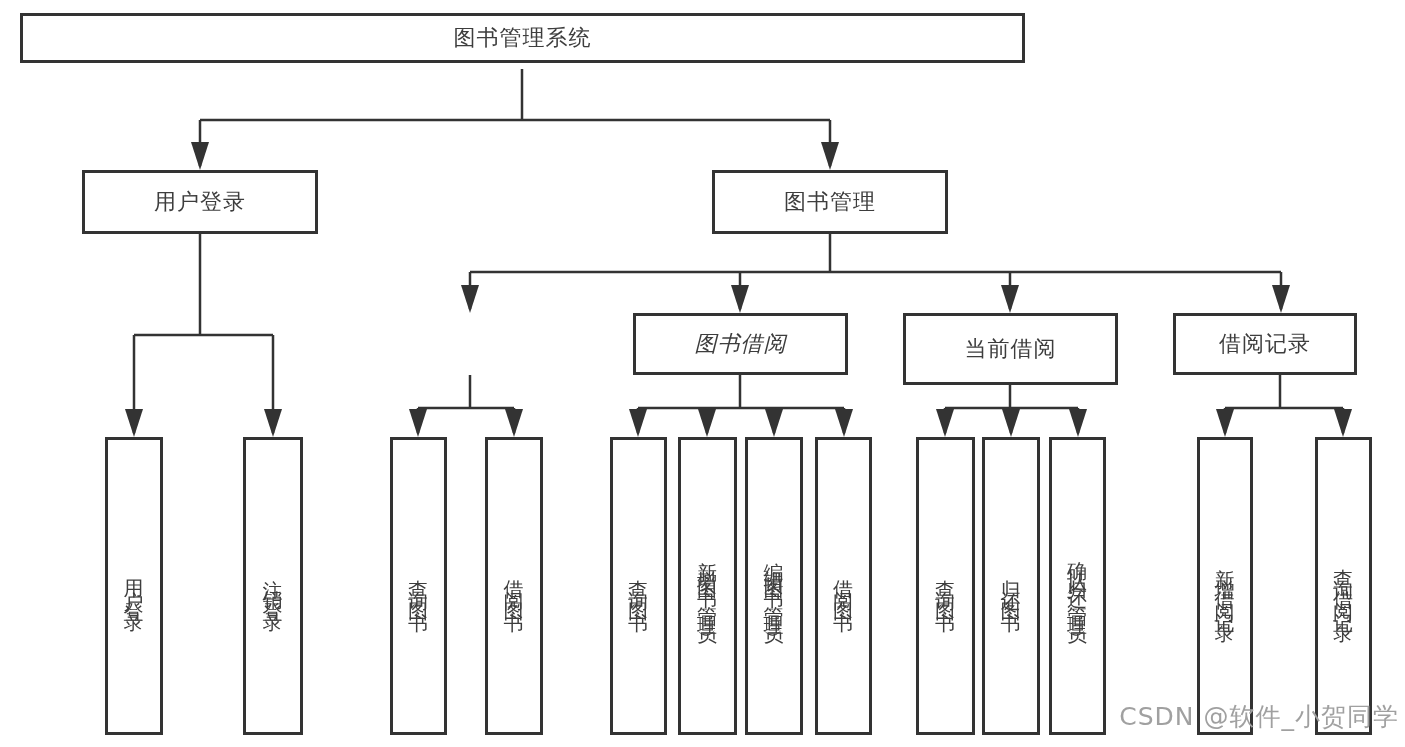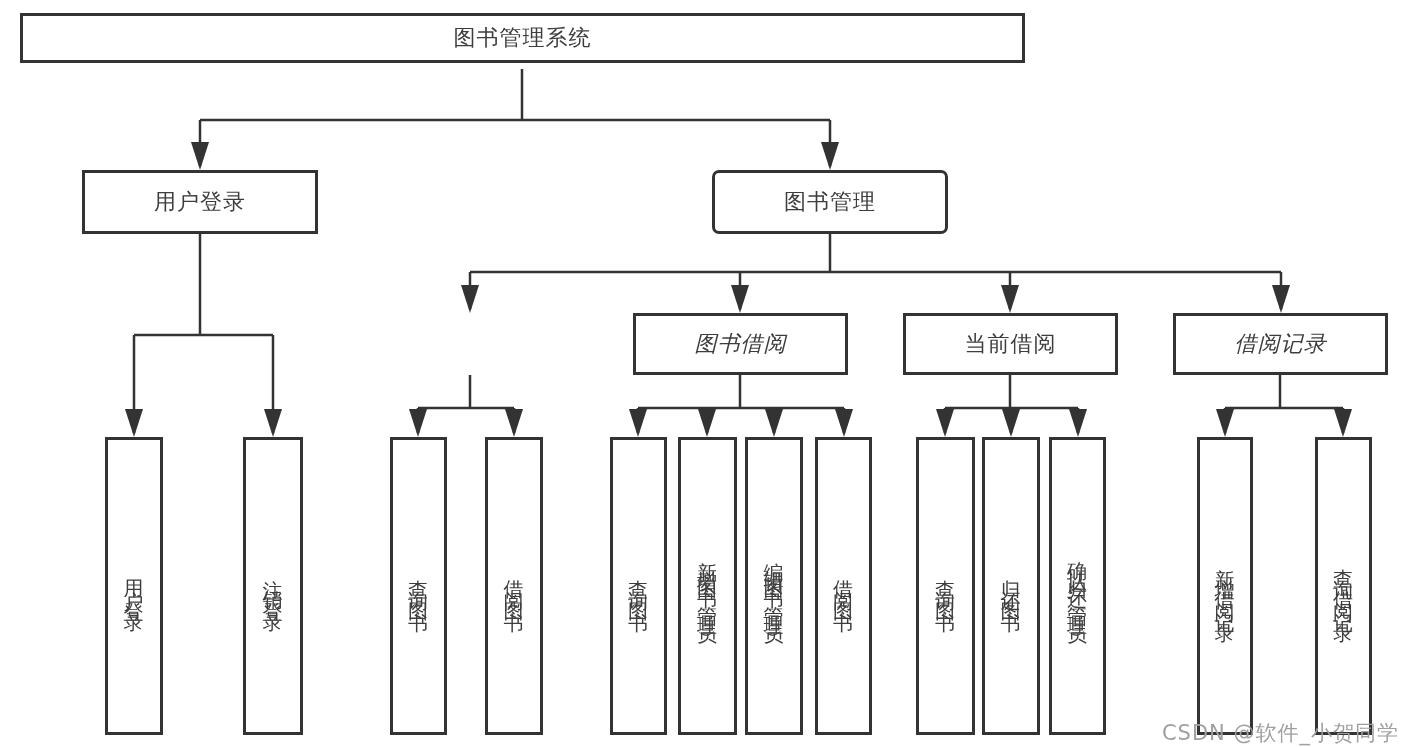--- a/index.html
+++ b/index.html
@@ -44,22 +44,22 @@
     letter-spacing: 11px;
     line-height: 1;
     white-space: nowrap;
   }
   .vlabel.long {
     letter-spacing: 9px;
   }
   .watermark {
     position: absolute;
     right: 6px;
-    bottom: 0;
-    font-size: 21px;
+    bottom: 14px;
+    font-size: 25px;
     color: #a0a0a0;
     letter-spacing: 1px;
     z-index: 5;
     white-space: nowrap;
   }
 </style>
 </head>
 <body>
 
 <div class="canvas">
@@ -137,31 +137,31 @@
     </g>
   </svg>
 
   <div class="box" style="left:20px; top:13px; width:1005px; height:50px;">
     <span class="hlabel">图书管理系统</span>
   </div>
 
   <div class="box" style="left:82px; top:170px; width:236px; height:64px;">
     <span class="hlabel">用户登录</span>
   </div>
-  <div class="box" style="left:712px; top:170px; width:236px; height:64px;border-radius:7px;">
+  <div class="box" style="left:712px; top:170px; width:236px; height:64px;">
     <span class="hlabel">图书管理</span>
   </div>
 
   <div class="box" style="left:633px; top:313px; width:215px; height:62px;font-style:italic;">
     <span class="hlabel">图书借阅</span>
   </div>
-  <div class="box" style="left:903px; top:313px; width:215px; height:62px;">
+  <div class="box" style="left:903px; top:313px; width:215px; height:72px;">
     <span class="hlabel">当前借阅</span>
   </div>
-  <div class="box" style="left:1173px; top:313px; width:215px; height:62px;font-style:italic;">
+  <div class="box" style="left:1173px; top:313px; width:184px; height:62px;">
     <span class="hlabel">借阅记录</span>
   </div>
 
   <div class="box" style="left:105px; top:437px; width:58px; height:298px;">
     <span class="vlabel">用户登录</span>
   </div>
   <div class="box" style="left:243px; top:437px; width:60px; height:298px;">
     <span class="vlabel">注销登录</span>
   </div>
 

